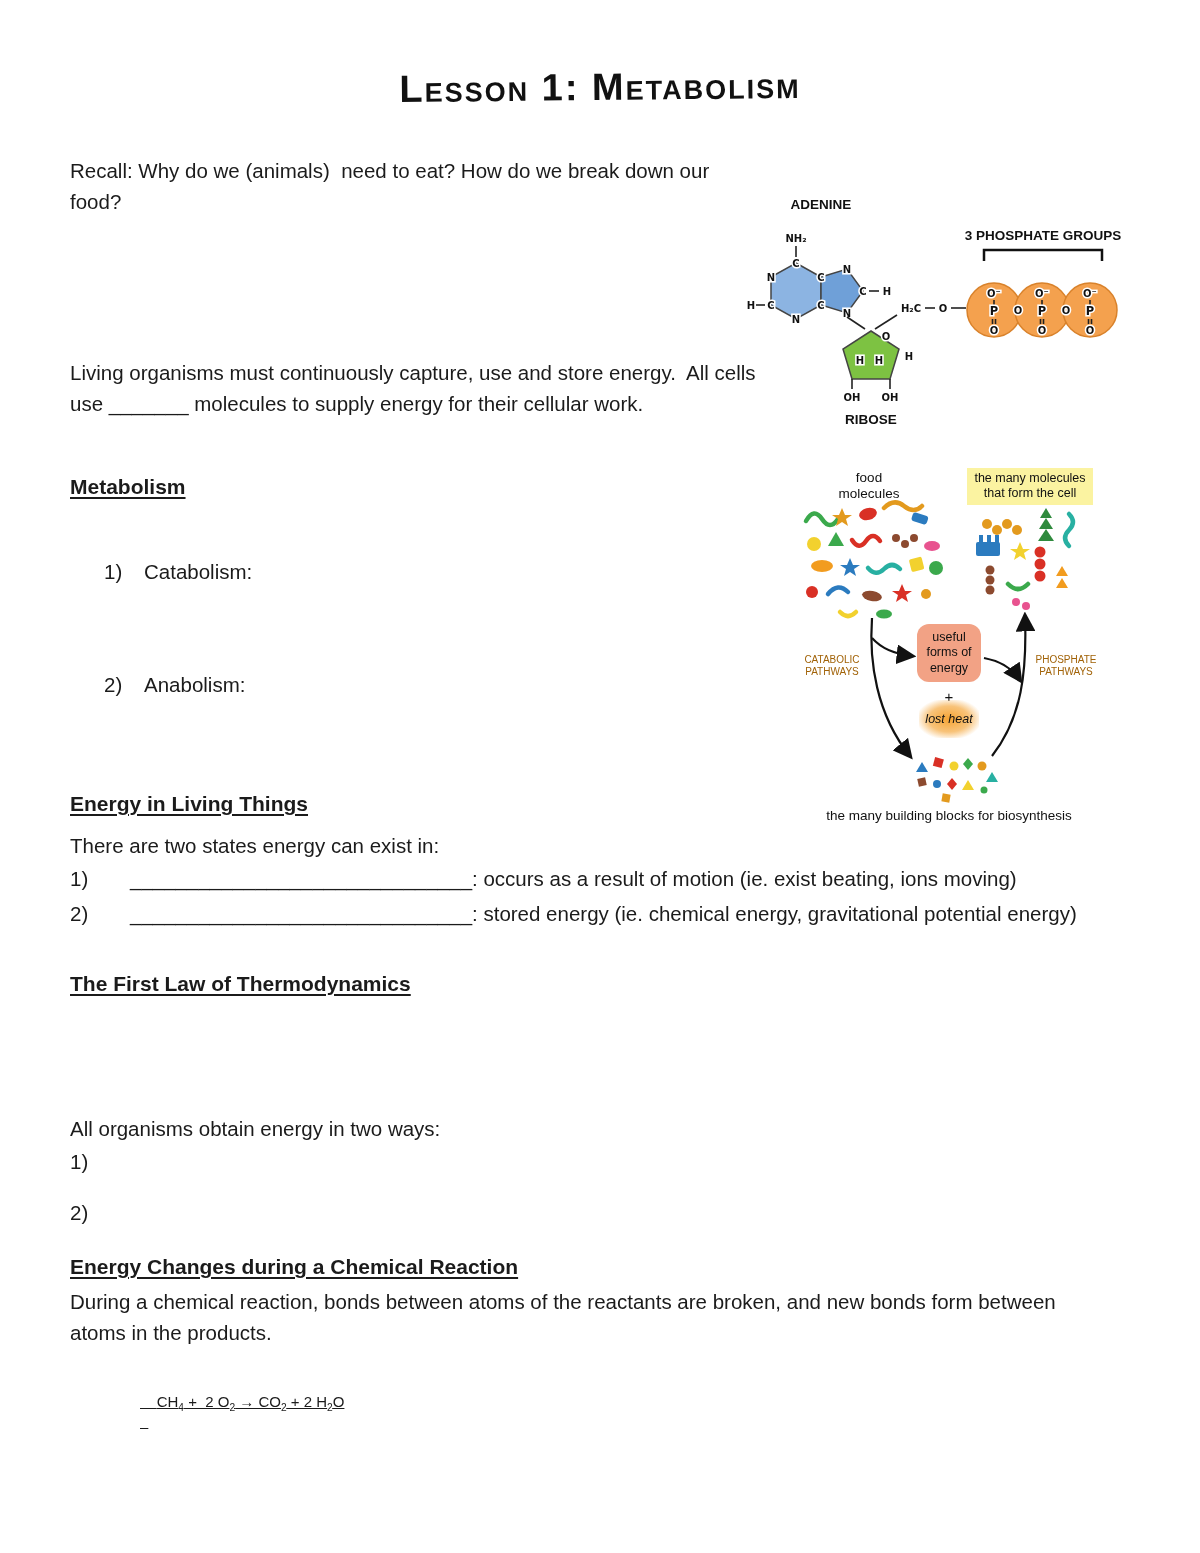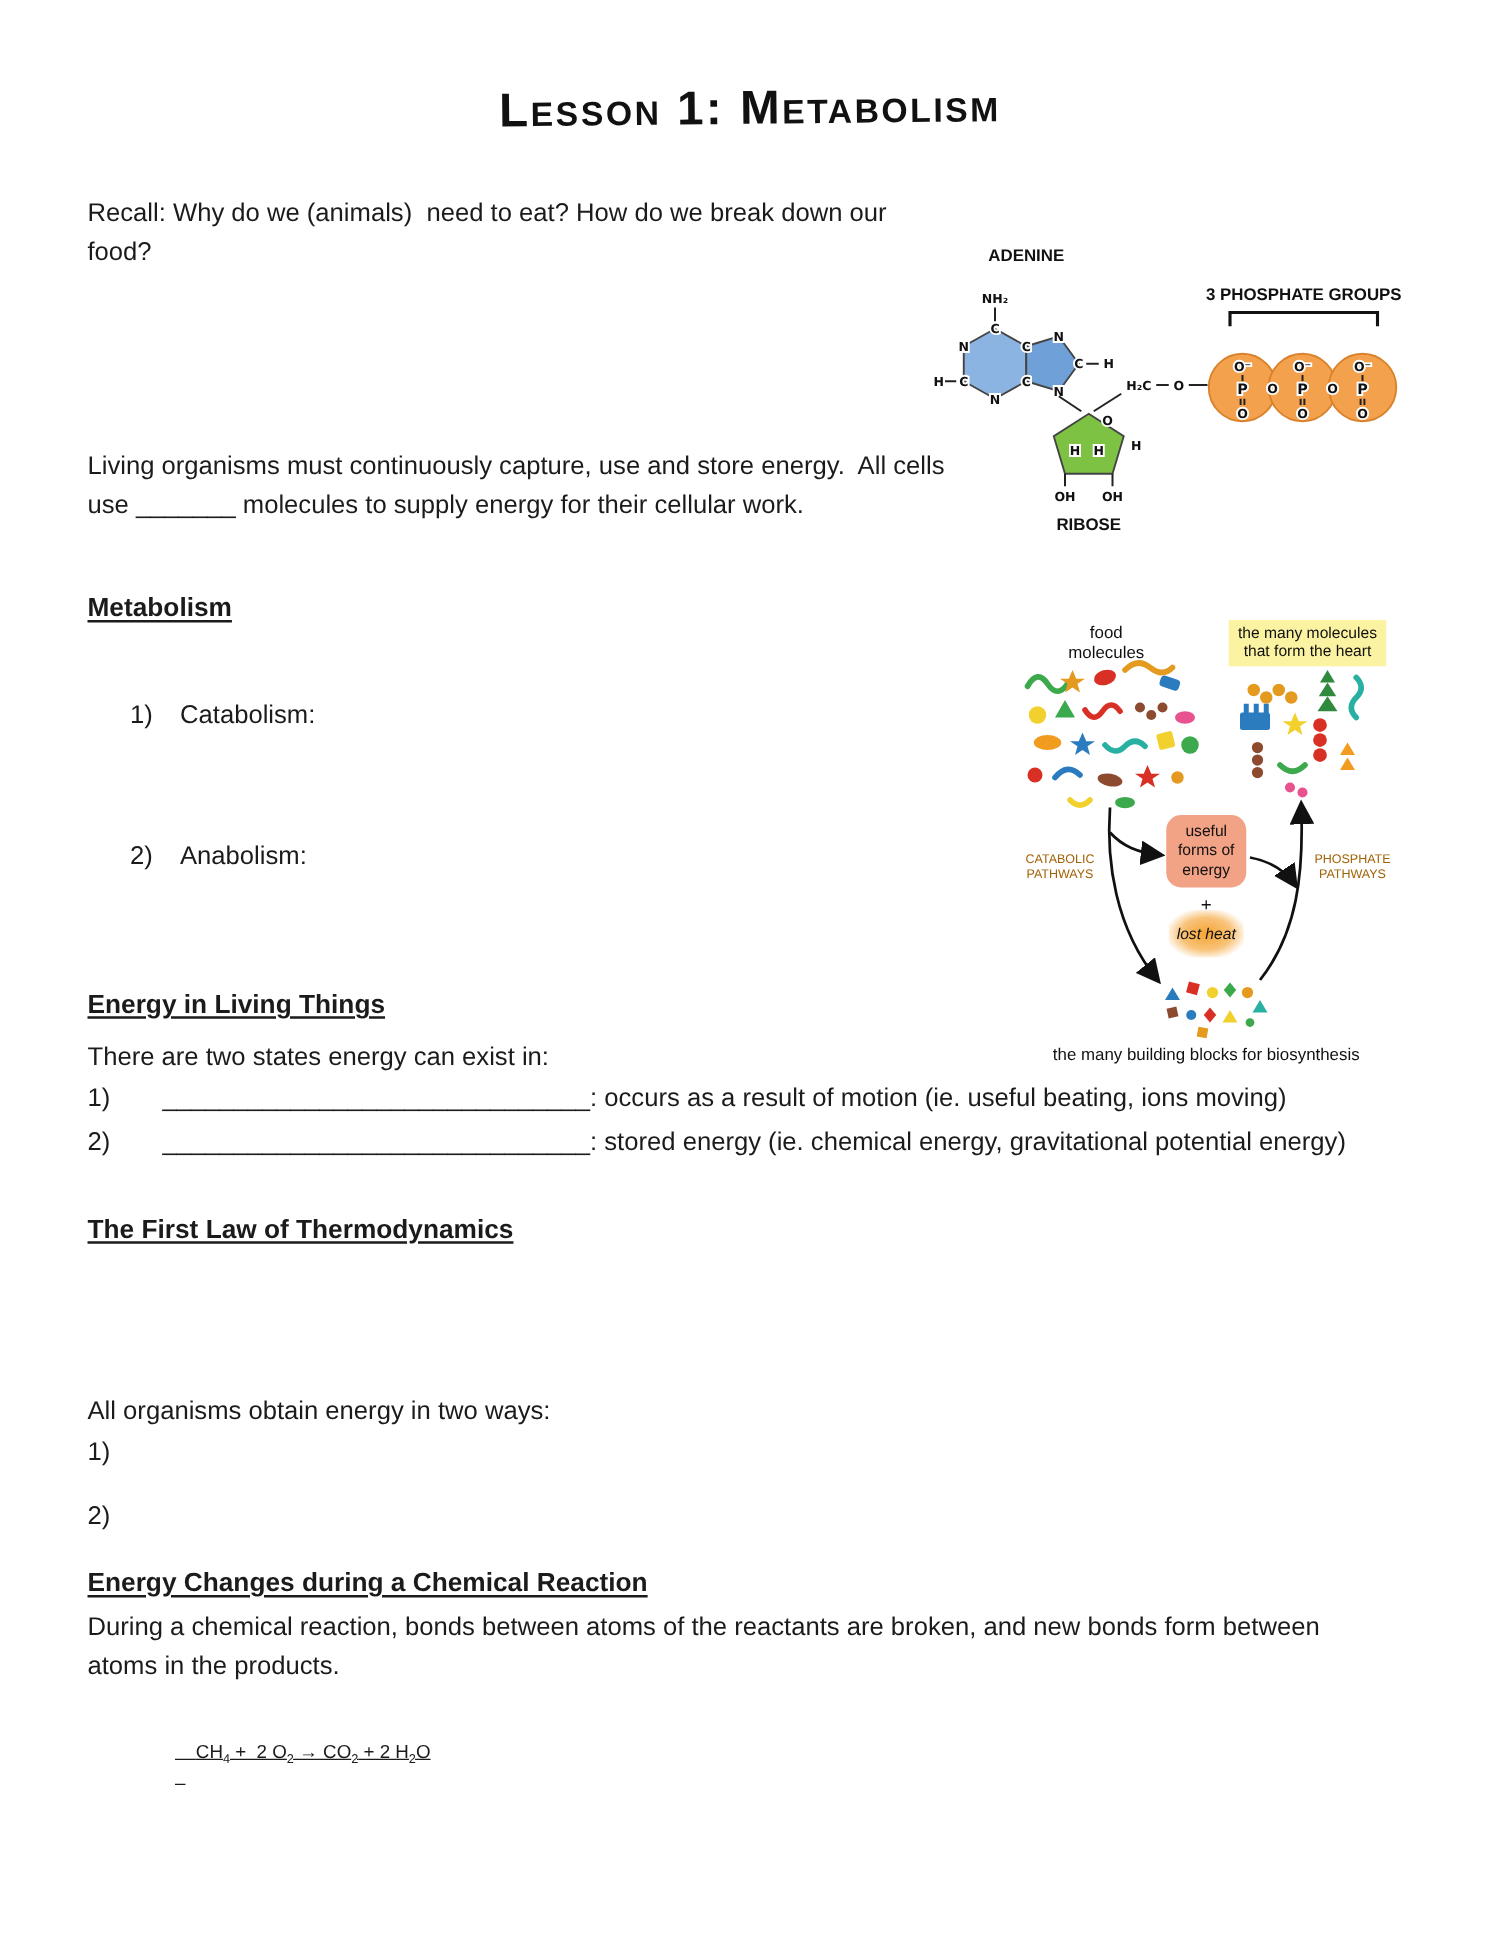--- a/index.html
+++ b/index.html
@@ -22,21 +22,21 @@
   .atp-svg { width:100%; height:100%; }
   .figlabel { font-family:"Liberation Sans",sans-serif; font-size:13.5px; font-weight:bold; fill:#111;
               text-anchor:middle; }
   .atom { font-family:"DejaVu Sans",sans-serif; font-size:10px; font-weight:bold; fill:#111;
           text-anchor:middle; paint-order:stroke; stroke:#ffffff; stroke-width:3px; }
   .atomP { font-size:11.5px; }
   .bond { stroke:#222; stroke-width:1.6; fill:none; }
   .bracket { stroke:#111; stroke-width:2.5; fill:none; }
 
   
-  .cycle-fig { top:466px; left:800px; width:330px; height:364px;margin-top:28px; }
+  .cycle-fig { top:466px; left:784px; width:330px; height:364px; }
   .cycle-svg { position:absolute; inset:0; width:100%; height:100%; }
   .sq { fill:none; stroke-width:4.5; stroke-linecap:round; }
   .arrow { fill:none; stroke:#111; stroke-width:2.2; marker-end:url(#ah); }
   .clabel { position:absolute; font-size:13.5px; line-height:1.22; text-align:center; color:#111; }
   .pink { color:#a16207; font-size:10px; }
   .ylabel { background:#fbf3a1; font-size:12.5px; padding:3px 4px; }
   .ebox { background:#f2a285; font-size:12.5px; padding:6px 2px; }
   .glow { background:radial-gradient(ellipse at center, #f6a433 0%, #f8c37a 48%, rgba(255,255,255,0) 78%);
           display:flex; align-items:center; justify-content:center; font-size:12.5px; line-height:1.15;font-style:italic; }
 </style>
@@ -220,35 +220,35 @@
         <rect x="134" y="312" width="8" height="8" fill="#8c4a2f" transform="rotate(-12 138 316)"></rect>
         <circle cx="153" cy="318" r="4" fill="#2b7bbf"></circle>
         <polygon points="168,312 173,318 168,324 163,318" fill="#d93025"></polygon>
         <polygon points="184,314 190,324 178,324" fill="#f2d12e"></polygon>
         <circle cx="200" cy="324" r="3.5" fill="#3ba94c"></circle>
         <rect x="158" y="328" width="8" height="8" fill="#e39a1e" transform="rotate(10 162 332)"></rect>
       </g>
     </svg>
 
     <div class="clabel" style="left:40px; top:4px; width:90px;">food molecules</div>
-    <div class="clabel ylabel" style="left:183px; top:2px; width:126px;">the many molecules that form the heart</div>
+    <div class="clabel ylabel" style="left:183px; top:2px; width:126px;">the many molecules that form the cell</div>
     <div class="clabel pink" style="left:2px; top:188px; width:92px;">CATABOLIC PATHWAYS</div>
     <div class="clabel ebox" style="left:133px; top:158px; width:64px;border-radius:12px;">useful forms of energy</div>
     <div class="clabel" style="left:155px; top:222px; width:20px; font-size:15px;">+</div>
     <div class="clabel glow" style="left:135px; top:234px; width:60px; height:38px;">lost heat</div>
     <div class="clabel pink" style="left:236px; top:188px; width:92px;">PHOSPHATE PATHWAYS</div>
     <div class="clabel" style="left:15px; top:342px; width:300px;">the many building blocks for biosynthesis</div>
   </div>
 
   <h2 class="abs h" style="top:792px; left:70px;">Energy in Living Things</h2>
 
   <div class="abs body" style="top:830px; left:70px; width:700px;">There are two states energy can exist in:</div>
 
   <div class="abs row" style="top:867px; left:70px;">
-    <span class="snum">1)</span><span>______________________________</span><span>: occurs as a result of motion (ie. useful beating, ions moving)</span>
+    <span class="snum">1)</span><span>______________________________</span><span>: occurs as a result of motion (ie. exist beating, ions moving)</span>
   </div>
 
   <div class="abs row" style="top:902px; left:70px;">
     <span class="snum">2)</span><span>______________________________</span><span>: stored energy (ie. chemical energy, gravitational potential energy)</span>
   </div>
 
   <h2 class="abs h" style="top:972px; left:70px;">The First Law of Thermodynamics</h2>
 
   <div class="abs body" style="top:1113px; left:70px; width:700px;">All organisms obtain energy in two ways:</div>
 

